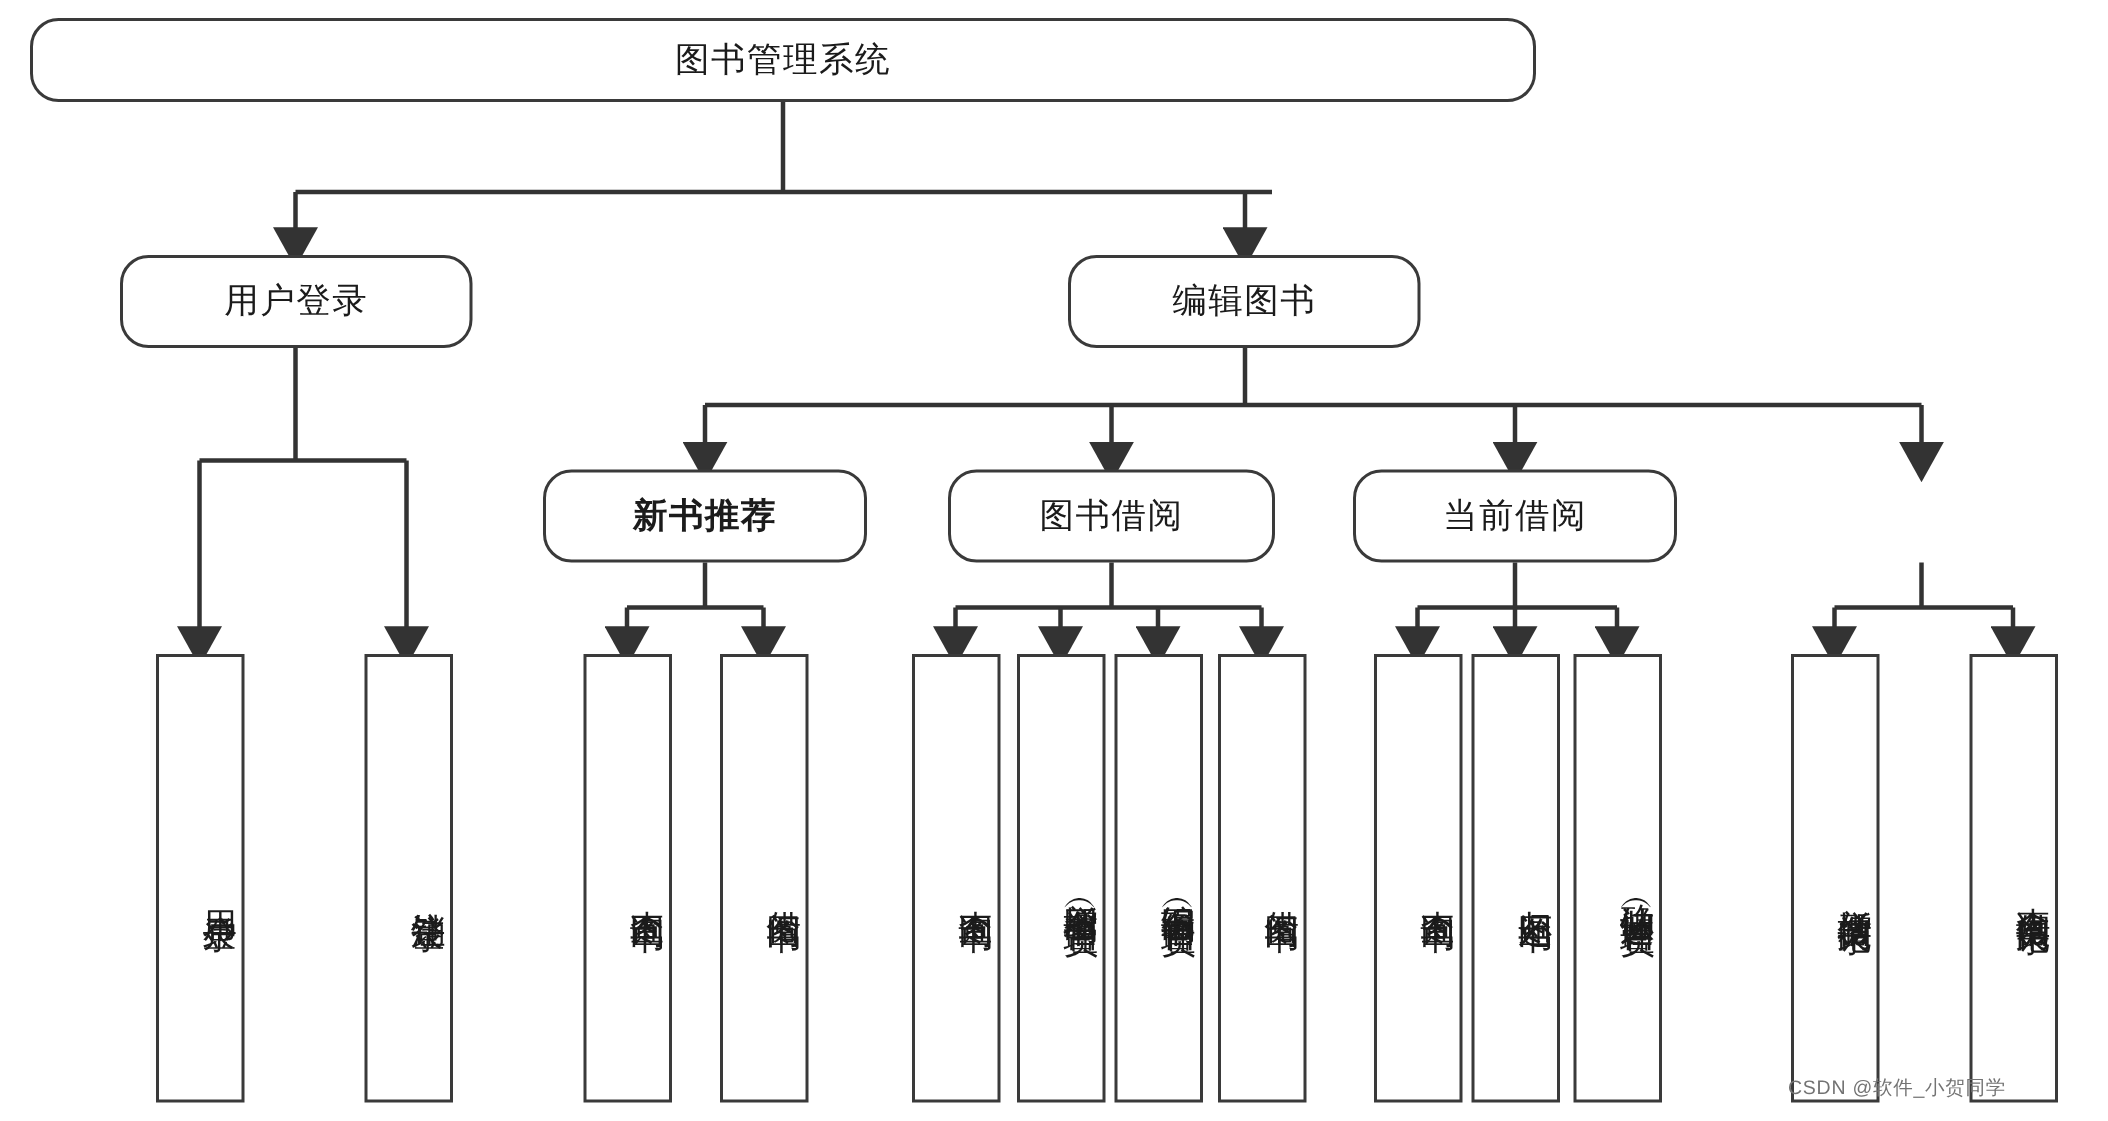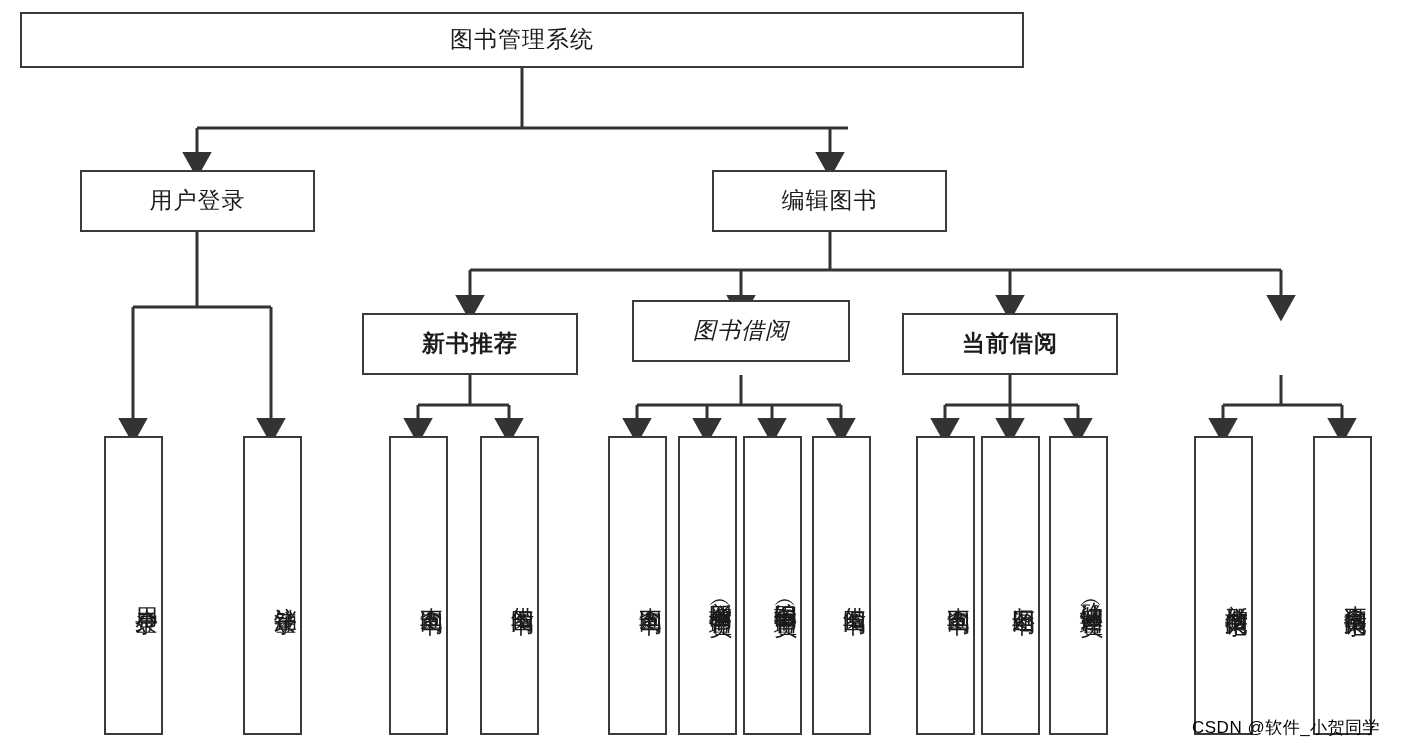--- a/index.html
+++ b/index.html
@@ -3,26 +3,26 @@
 <meta charset="utf-8">
 <style>
   html,body{margin:0;padding:0;background:#ffffff;}
   body{width:1405px;height:747px;overflow:hidden;
        font-family:"Liberation Sans","DejaVu Sans",sans-serif;}
   #stage{position:relative;width:1405px;height:747px;background:#fff;}
   svg#edges{position:absolute;left:0;top:0;width:1405px;height:747px;}
   .node{position:absolute;box-sizing:border-box;background:#ffffff;
         border:2px solid #3a3a3a;display:flex;align-items:center;
         justify-content:center;color:#1b1b1b;}
-  .node.h{font-size:23px;letter-spacing:1px;line-height:1.1;}
+  .node.h{font-size:23px;letter-spacing:1px;line-height:1.1;border-radius:19px;}
   .node.v{writing-mode:vertical-rl;text-orientation:upright;
           font-size:23px;line-height:1.25;letter-spacing:2px;
           padding-top:14px;align-items:flex-start;justify-content:center;}
   .node .lbl{white-space:pre;}
-  .watermark{position:absolute;font-size:17px;color:#000000;
+  .watermark{position:absolute;font-size:13px;color:#737373;
              letter-spacing:.5px;white-space:nowrap;}
 </style>
 </head>
 <body>
 
 <div id="stage">
 
   <svg id="edges" viewBox="0 0 1405 747">
     <defs>
       <marker id="arrow" markerWidth="9" markerHeight="10" refX="1.5" refY="5" orient="auto" markerUnits="strokeWidth">
@@ -80,24 +80,24 @@
   <div class="node h" style="left:80px;top:170px;width:235px;height:62px;">
     <span class="lbl">用户登录</span>
   </div>
   <div class="node h" style="left:712px;top:170px;width:235px;height:62px;">
     <span class="lbl">编辑图书</span>
   </div>
 
   <div class="node h" style="left:362px;top:313px;width:216px;height:62px;font-weight:bold;">
     <span class="lbl">新书推荐</span>
   </div>
-  <div class="node h" style="left:632px;top:300px;width:218px;height:62px;font-style:italic;">
+  <div class="node h" style="left:632px;top:313px;width:218px;height:62px;">
     <span class="lbl">图书借阅</span>
   </div>
-  <div class="node h" style="left:902px;top:313px;width:216px;height:62px;font-weight:bold;">
+  <div class="node h" style="left:902px;top:313px;width:216px;height:62px;">
     <span class="lbl">当前借阅</span>
   </div>
 
   <div class="node v" style="left:104px;top:436px;width:59px;height:299px;">
     <span class="lbl">用户登录</span>
   </div>
   <div class="node v" style="left:243px;top:436px;width:59px;height:299px;">
     <span class="lbl">注销登录</span>
   </div>
 

